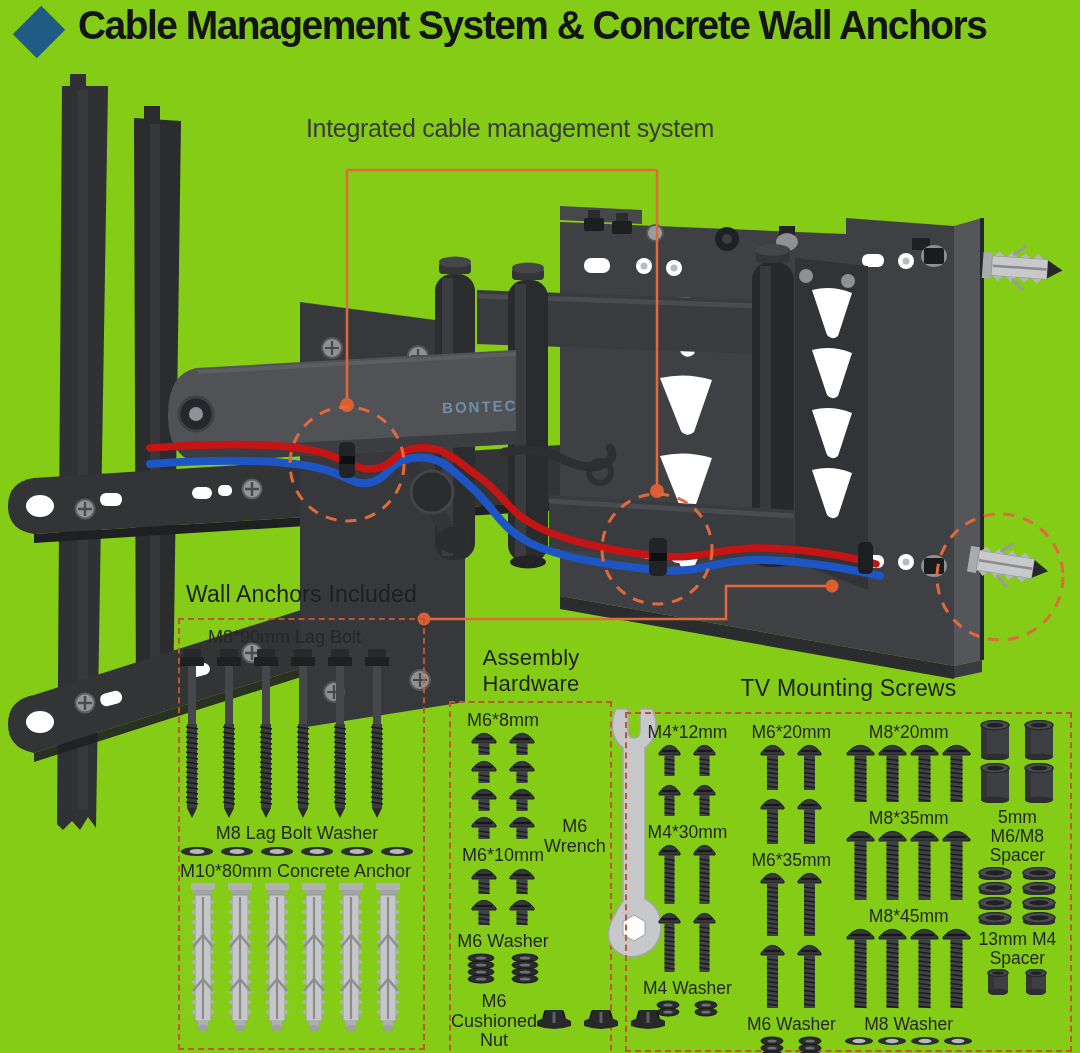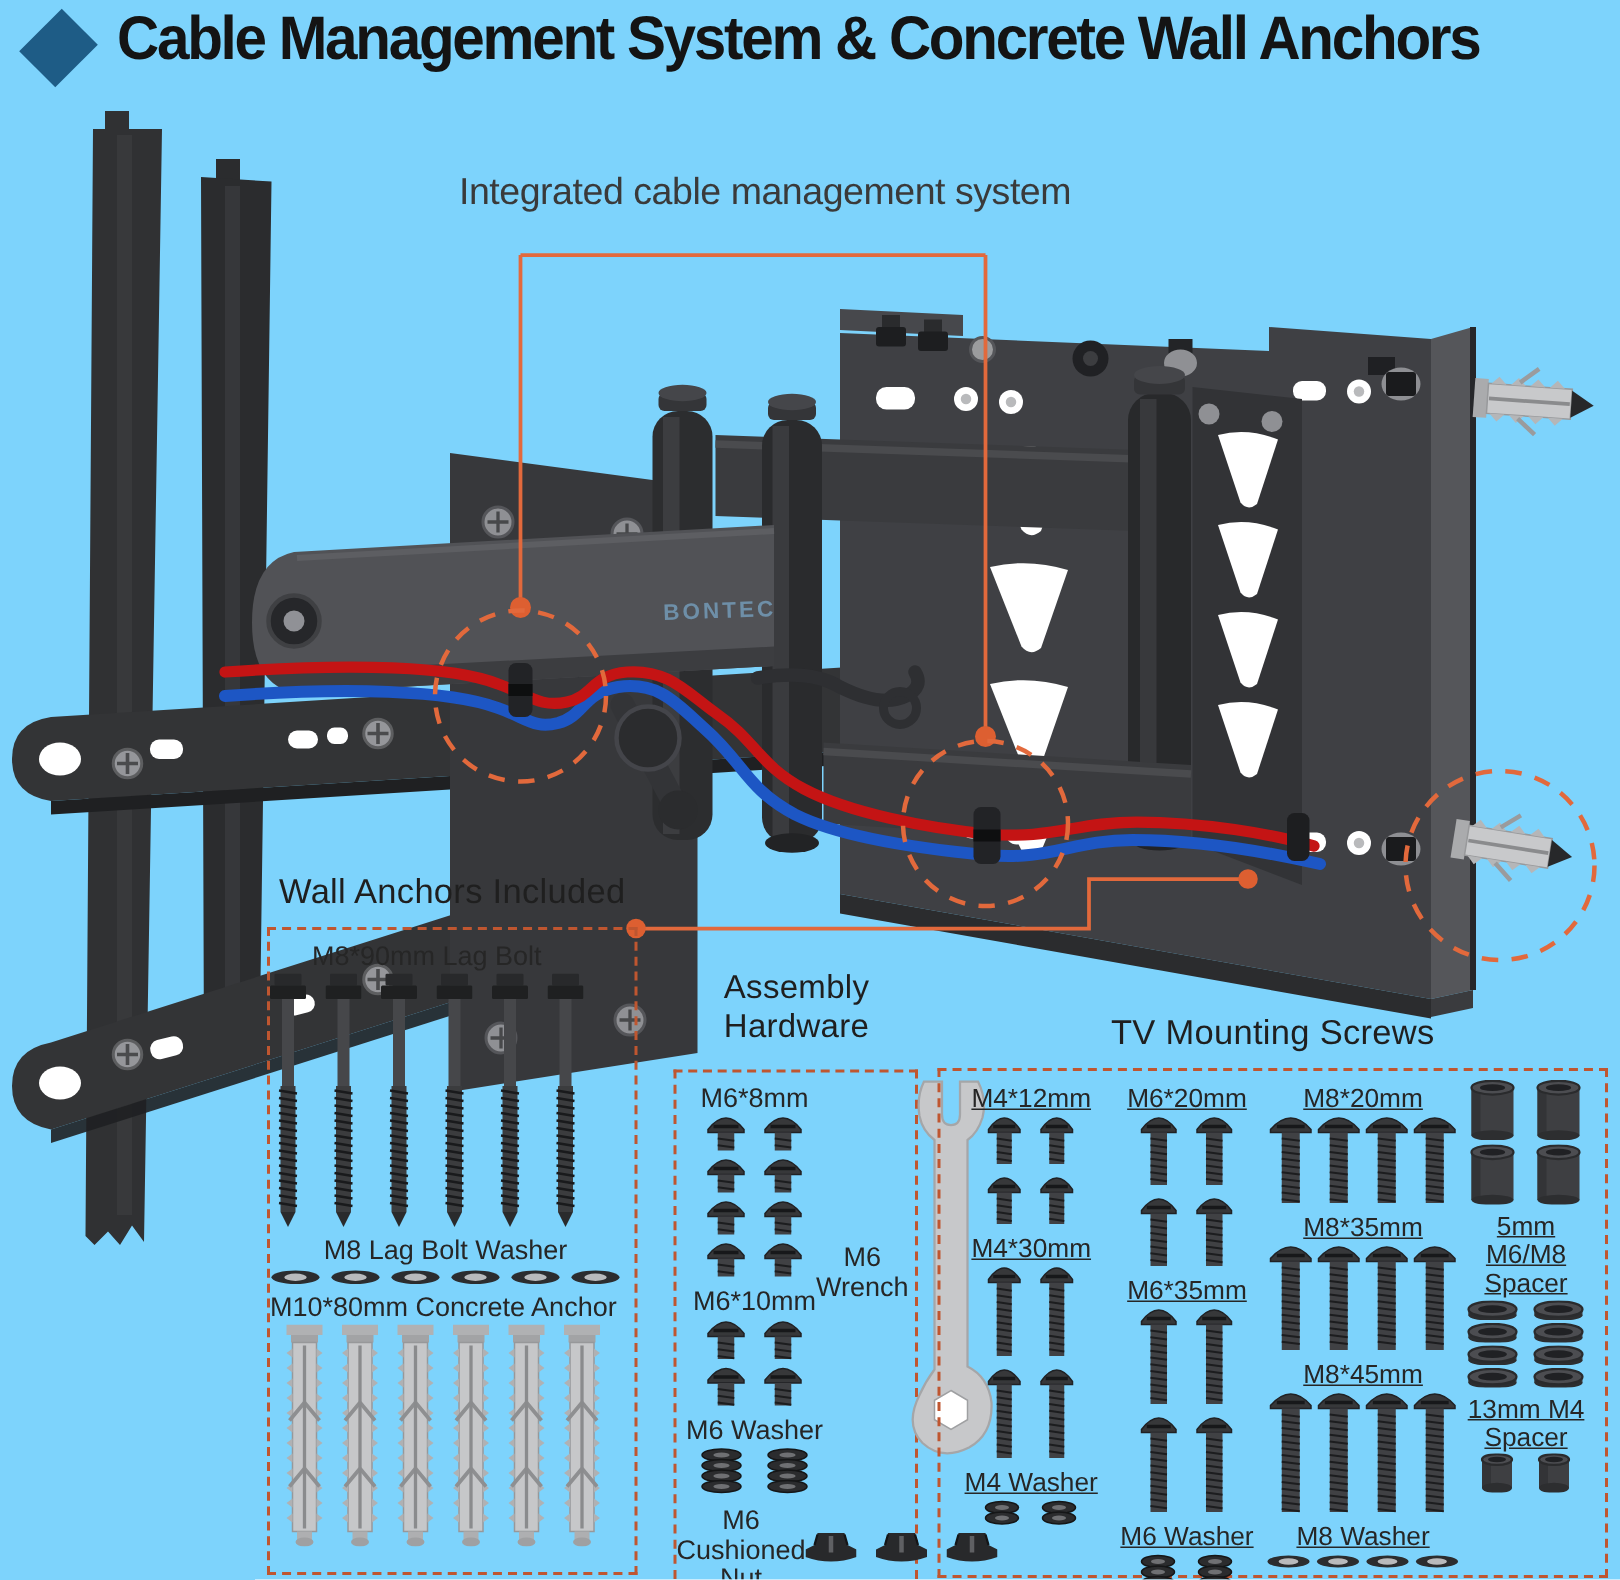--- a/index.html
+++ b/index.html
@@ -1,18 +1,18 @@
 <!DOCTYPE html>
 <html style="--accent: #e2693c; --boxdash: #bf5630;"><head>
 <meta charset="utf-8">
 <style>
   :root{ --accent:#e2693c; --boxdash:#bf5630; }
   html,body{margin:0;padding:0;background:#fff;}
   body{font-family:"Liberation Sans", sans-serif;}
-  .page{position:relative;width:1080px;height:1053px;background:#7dd3fc;overflow:hidden;}
+  .page{position:relative;width:1080px;height:1053px;background:#84cc16;overflow:hidden;}
   
   .hdr{position:absolute;left:12px;top:2px;display:flex;align-items:flex-start;}
   .diamond{width:34px;height:34px;margin:13px 22px 0 10px;transform:rotate(45deg) scale(1,1.18);background:#1e5c86;}
   .hdr h1{margin:0;font-size:41px;font-weight:bold;letter-spacing:-1.6px;color:#141414;
           transform:scaleX(.95);transform-origin:left top;white-space:nowrap;}
   
   .cable-label{position:absolute;left:255px;top:114px;width:510px;text-align:center;
                font-size:25px;color:#3a3a3a;letter-spacing:-.3px;}
   svg.mount{position:absolute;left:0;top:0;}
   
@@ -25,21 +25,21 @@
   .hw-items{display:grid;justify-content:center;align-items:end;}
   .hw-item svg{display:block;}
   
   #asm-box{align-items:flex-start;}
   #asm-box .asm-left{width:104px;display:flex;flex-direction:column;align-items:center;}
   #asm-box .fullrow{width:100%;display:flex;flex-direction:row;align-items:center;}
   .wrench-group{position:absolute;right:2px;top:4px;width:64px;display:flex;align-items:center;}
   
   #tv-box{flex-direction:row;align-items:flex-start;justify-content:space-between;padding:4px 8px 0 10px;}
   .tv-col{display:flex;flex-direction:column;align-items:center;}
-  .tv-col .hw-label{font-size:17.5px;text-decoration:underline;}
+  .tv-col .hw-label{font-size:17.5px;}
 </style>
 </head>
 <body>
 
 <div class="page">
 
   <div class="hdr">
     <div class="diamond" style="background: rgb(30, 92, 134);"></div>
     <h1>Cable Management System &amp; Concrete Wall Anchors</h1>
   </div>
@@ -641,21 +641,21 @@
                 <rect x="8" y="138" width="10" height="6" fill="#aeafb1"></rect>
                 <ellipse cx="13" cy="145" rx="6" ry="3" fill="#9fa0a2"></ellipse>
               </svg>
             </span>
           </div>
         </div>
       </div>
   </div>
 
   <div class="panel" style="left:436px;top:645px;width:190px;">
-    <div class="panel-title" style="font-size:22px;margin-bottom:16px;">Assembly Hardware</div>
+    <div class="panel-title" style="font-size:22px;margin-bottom:4px;">Assembly Hardware</div>
     <div class="dashed-box" id="asm-box" style="width:163px;height:370px;margin-left:13px;">
         <div class="asm-left">
           <div class="hw-group">
             <div class="hw-label">M6*8mm</div>
             <div class="hw-items" style="grid-template-columns: repeat(2, auto); gap: 3px 12px;">
               <span class="hw-item">
                 <svg width="26" height="25" viewBox="0 0 26 25">
                   <path d="M1,9 Q13,-6.3 25,9 L25,11 L1,11 Z" fill="#37383a" stroke="#202124"></path>
                   <line x1="4.68" y1="7" x2="21.32" y2="7" stroke="#17181a" stroke-width="2.2"></line>
                   <rect x="7.5" y="11" width="11" height="12" fill="#404144"></rect>

